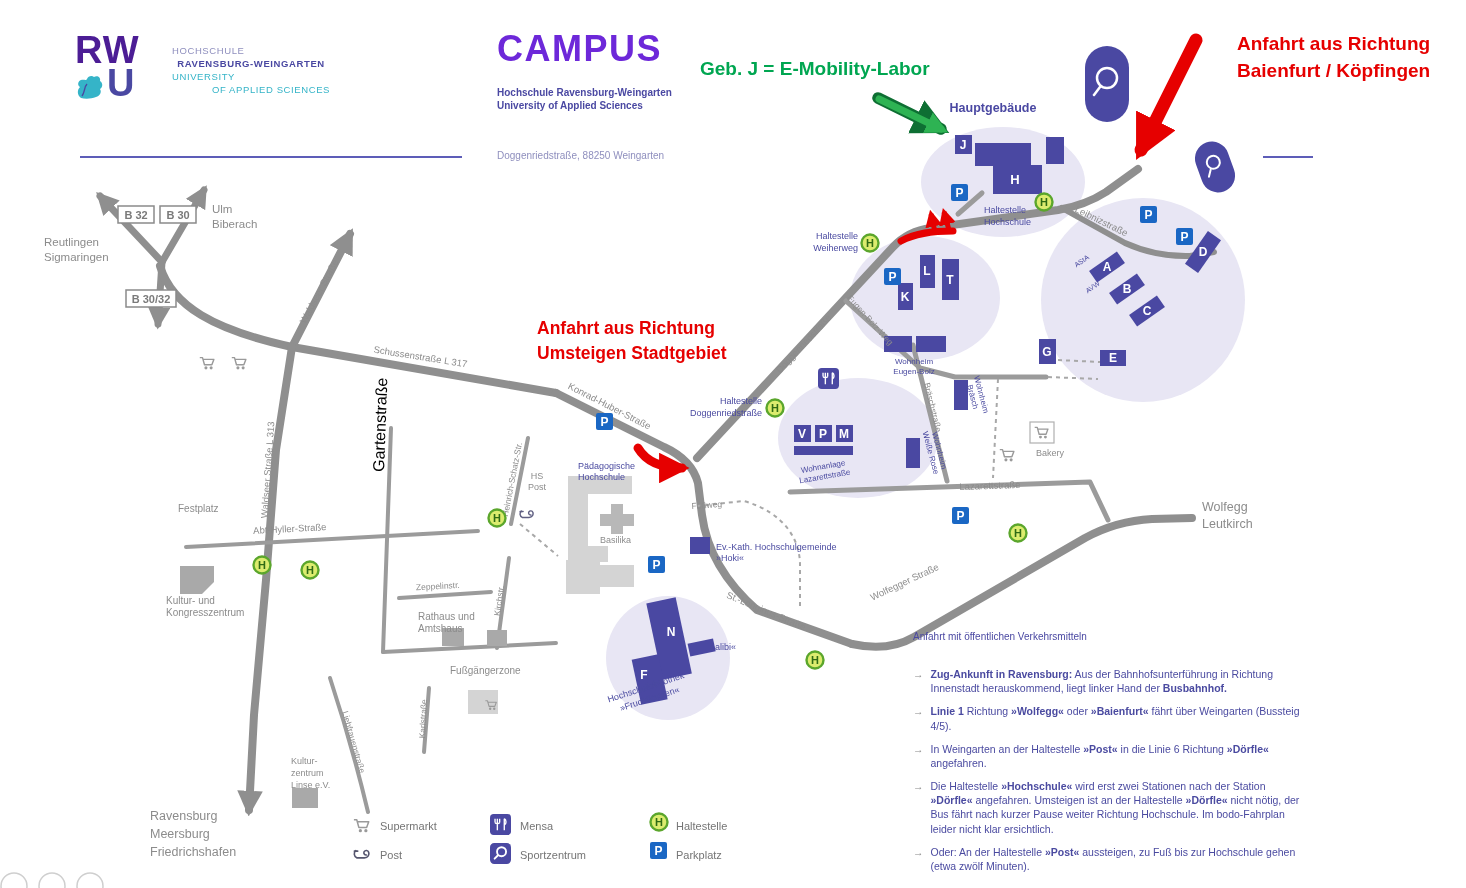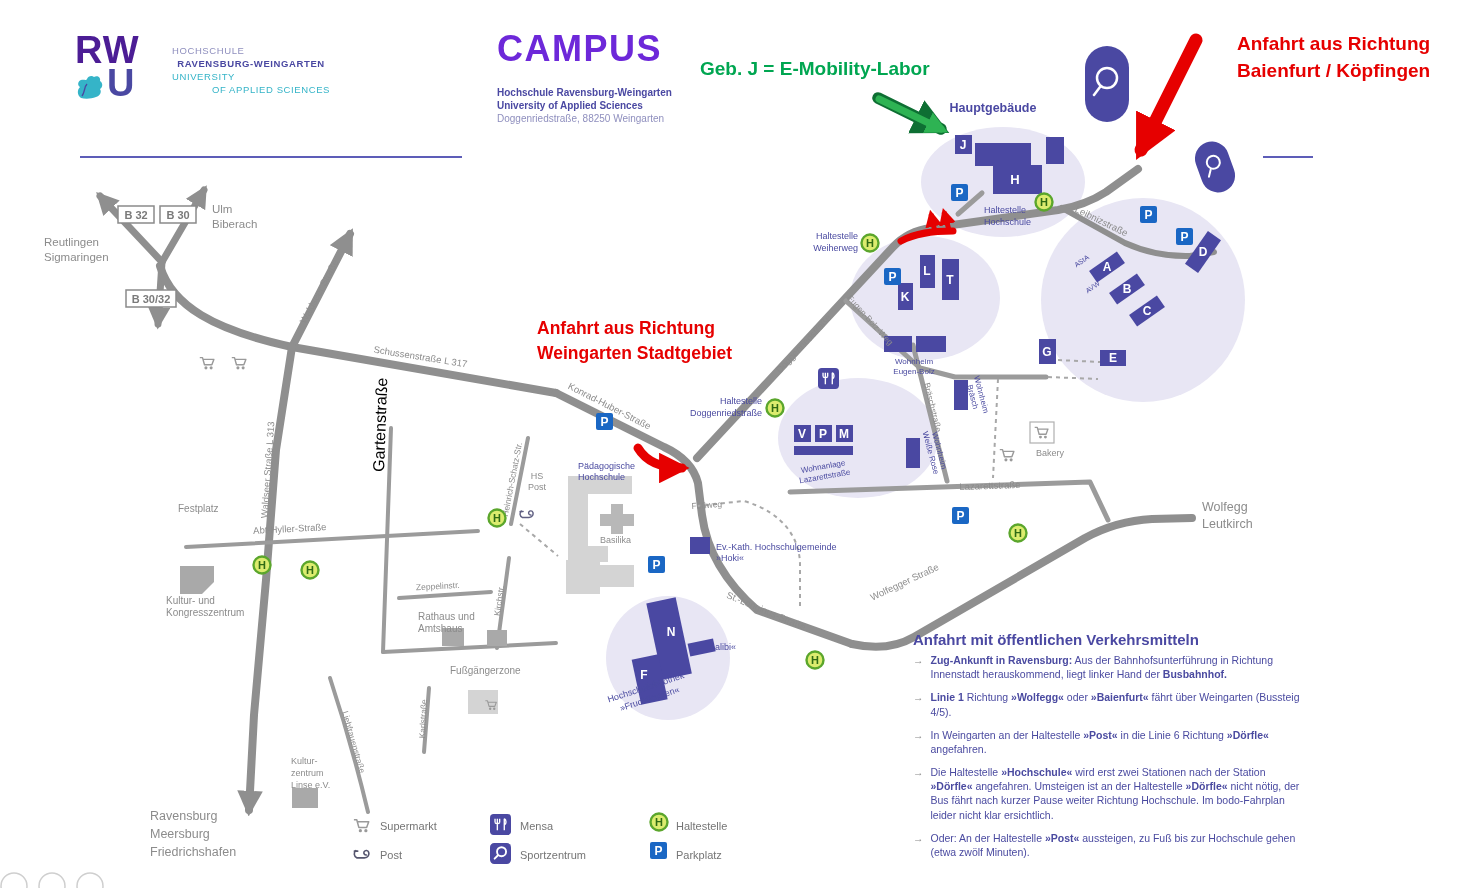--- a/index.html
+++ b/index.html
@@ -13,30 +13,30 @@
   .logo-row2 { display:flex; align-items:flex-end; gap:2px; }
   .logo-u { font-size:38px; font-weight:800; color:#4a48a2; line-height:0.9; }
   .uni-name div { font-size:9.5px; letter-spacing:.6px; line-height:13px; }
   .u1 { color:#8f8fbe; }
   .u2 { color:#4a48a2; font-weight:bold;text-align:center; }
   .u3 { color:#35b4c8; font-weight:normal; }
   .u4 { color:#35b4c8;margin-left:40px; }
   .campus-title { font-size:36px; font-weight:800; color:#6d28d9; letter-spacing:1.5px; }
   .campus-sub { margin-top:16px; }
   .cs-b { font-size:10px; font-weight:bold; color:#4a48a2; line-height:13px; }
-  .cs-l { font-size:10px; color:#8f8fbe; line-height:13px; }
+  .cs-l { font-size:10px; color:#8f8fbe; line-height:13px;margin-top:37px; }
 
   
   .green-note { font-size:19px; font-weight:bold; color:#00a651; }
   .red-note { font-size:19px; font-weight:bold; color:#e60000; line-height:27px; }
   .red-note-mid { font-size:17.5px; font-weight:bold; color:#e60000; line-height:25px; }
 
   
   .transport { width:390px; }
-  .transport-title { font-size:15px; font-weight:bold; color:#4a48a2; margin-bottom:5px; }
+  .transport-title { font-size:10px; font-weight:normal; color:#4a48a2; margin-bottom:25px; }
   .transport-item { display:flex; font-size:10.5px; color:#4a4aa0; line-height:1.35; margin-bottom:9px; }
   .transport-item .arrow { color:#8a8a8a; margin-right:7px; flex:0 0 auto; }
   .transport-item .bold { font-weight:bold;text-align:right; }
 
   
   .road { stroke:#8f8f8f; fill:none; stroke-linecap:round; stroke-linejoin:round; }
   .road-minor { stroke:#9b9b9b; }
   .dash { stroke:#a8a8a8; stroke-width:2; stroke-dasharray:4 4; fill:none; }
   .bld { fill:#4a48a2; }
   .gray-bld { fill:#a9a9a9; }
@@ -452,21 +452,21 @@
 
   <div class="abs green-note" style="left:700px;top:58px">Geb. J = E-Mobility-Labor</div>
 
   <div class="abs red-note" style="left:1237px;top:30px">
     <div>Anfahrt aus Richtung</div>
     <div>Baienfurt / Köpfingen</div>
   </div>
 
   <div class="abs red-note-mid" style="left:537px;top:316px">
     <div>Anfahrt aus Richtung</div>
-    <div>Weingarten Stadtgebiet</div>
+    <div>Umsteigen Stadtgebiet</div>
   </div>
 
   <div class="abs transport" style="left:913px;top:631px">
     <div class="transport-title">Anfahrt mit öffentlichen Verkehrsmitteln</div>
     <div>
         <div class="transport-item">
           <span class="arrow">→</span>
           <span><span class="bold">Zug-Ankunft in Ravensburg:</span><span> Aus der Bahnhofsunterführung in Richtung Innenstadt herauskommend, liegt linker Hand der </span><span class="bold">Busbahnhof.</span></span>
         </div>
         <div class="transport-item">

